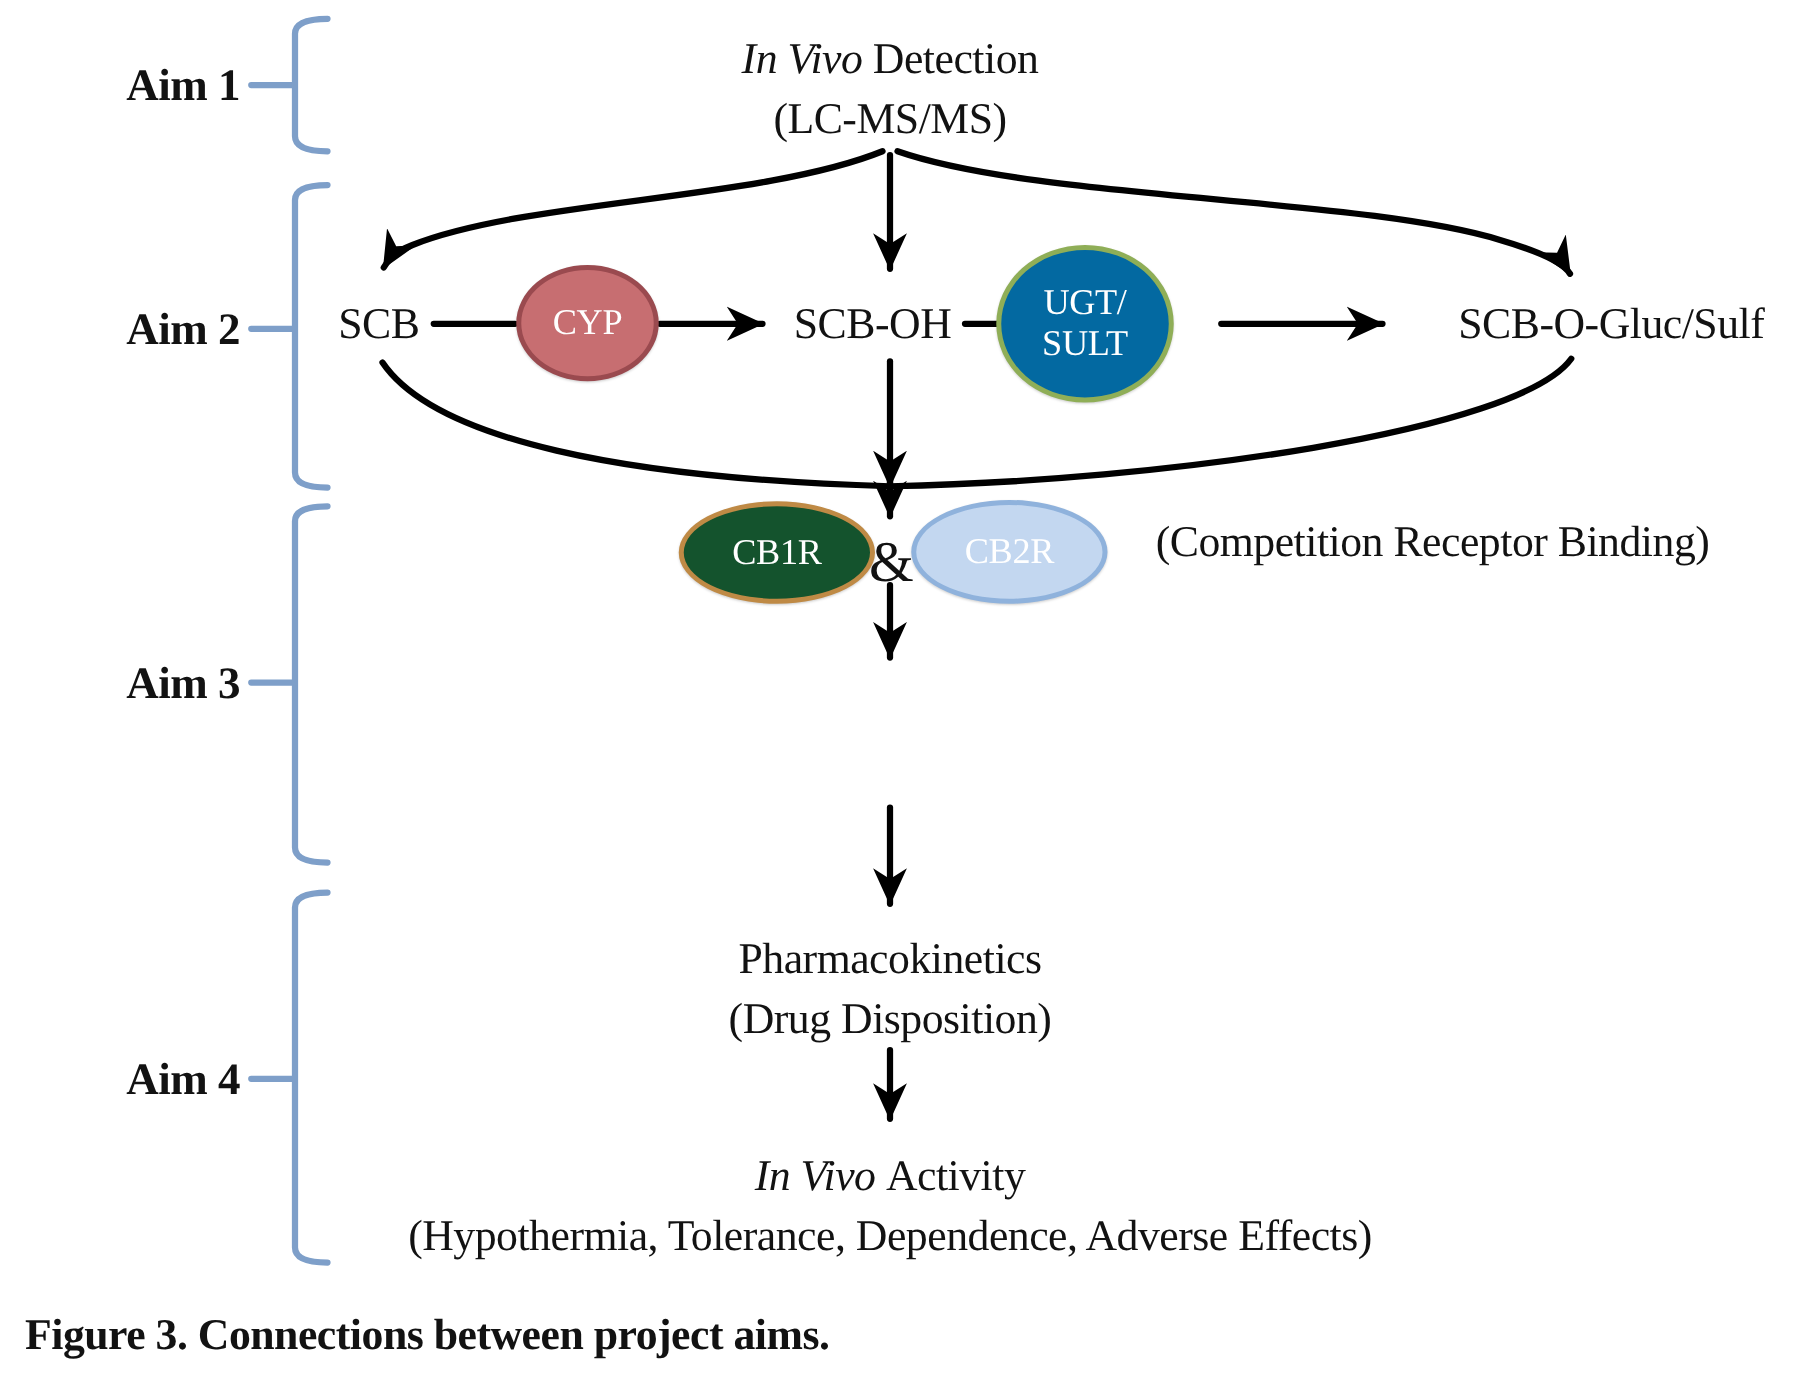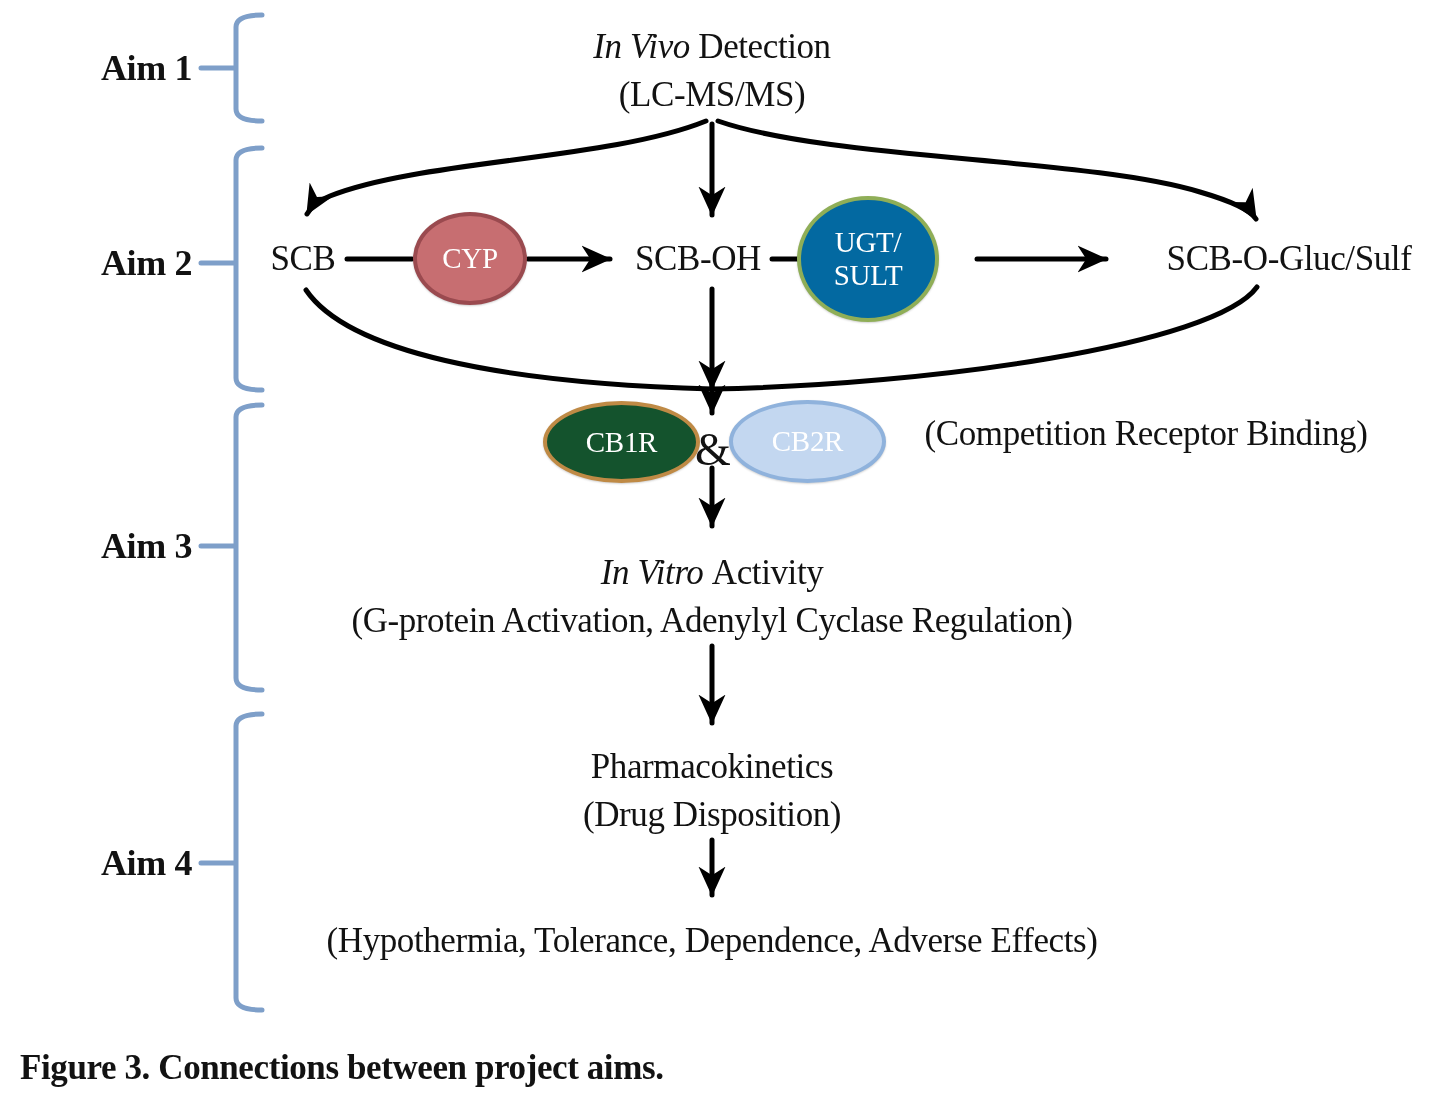--- a/index.html
+++ b/index.html
@@ -128,29 +128,26 @@
   <div class="amp" style="left:713px;top:426px;">&amp;</div>
 
   <div class="ellipse" style="left: 729px; top: 400px; width: 157px; height: 83px; background-color: rgb(195, 215, 240); border-color: rgb(143, 178, 220);">
     <span>CB2R</span>
   </div>
 
   <div class="txt" style="left:1146px;top:410px;">
     <div>(Competition Receptor Binding)</div>
   </div>
 
-  <div class="txt" style="left:712px;top:549px;">
-    <div><span class="it">In Vitro</span><span>&nbsp;Activity</span></div>
-    <div>(G-protein Activation, Adenylyl Cyclase Regulation)</div>
-  </div>
 
   <div class="txt" style="left:712px;top:743px;">
     <div>Pharmacokinetics</div>
     <div>(Drug Disposition)</div>
   </div>
 
   <div class="txt" style="left:712px;top:917px;">
+    <div><span class="it">In Vivo</span><span>&nbsp;Activity</span></div>
     <div>(Hypothermia, Tolerance, Dependence, Adverse Effects)</div>
   </div>
 
   <div class="caption">Figure 3. Connections between project aims.</div>
 
 </div>
 
 </body></html>

